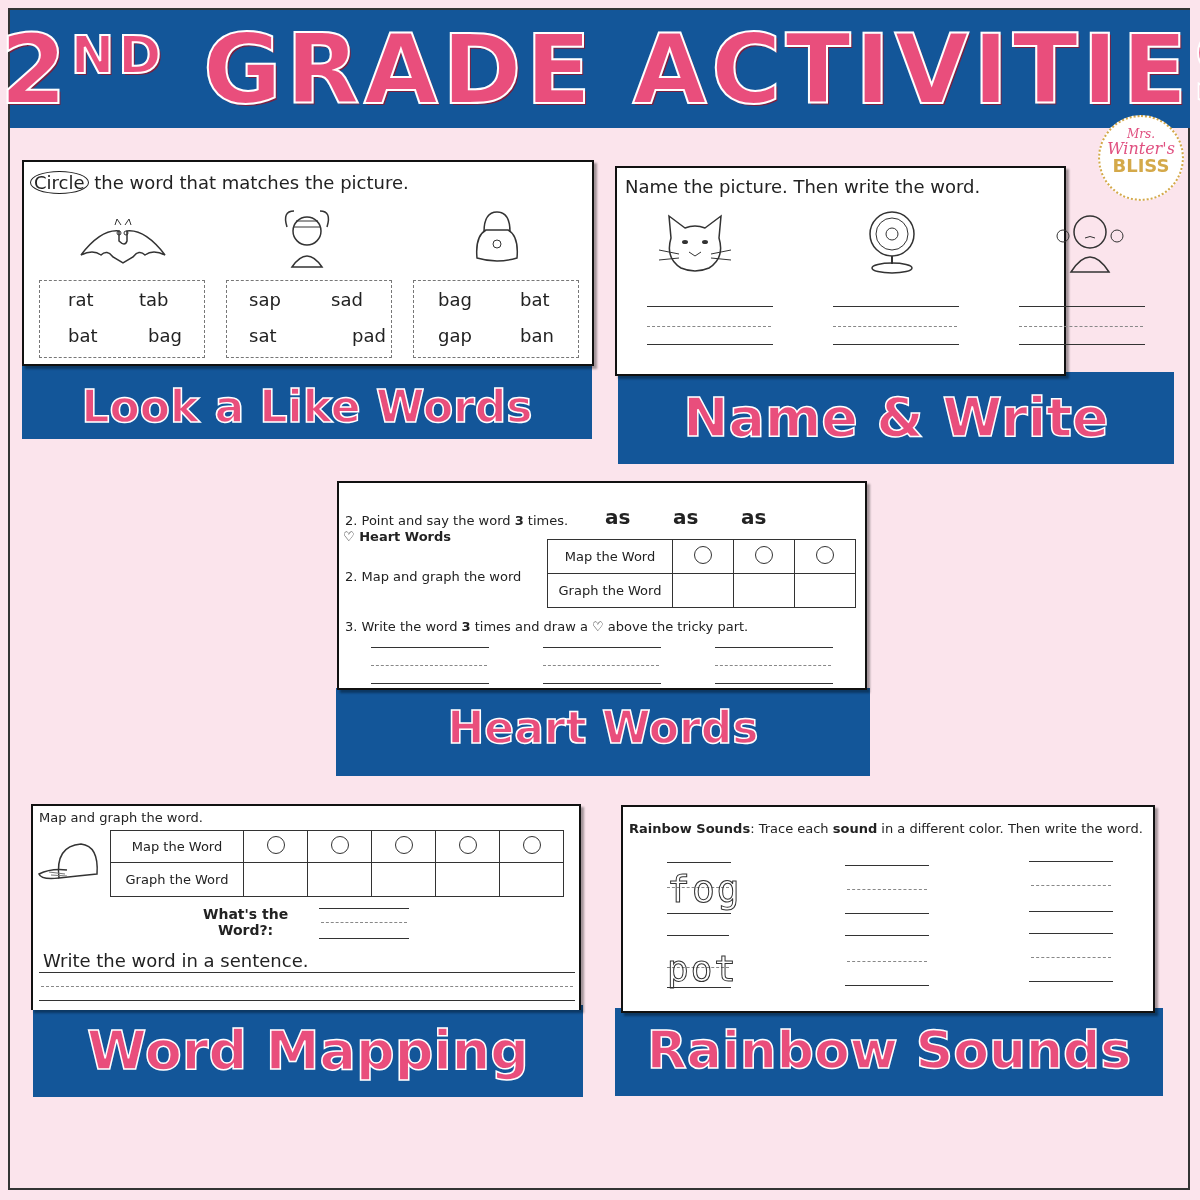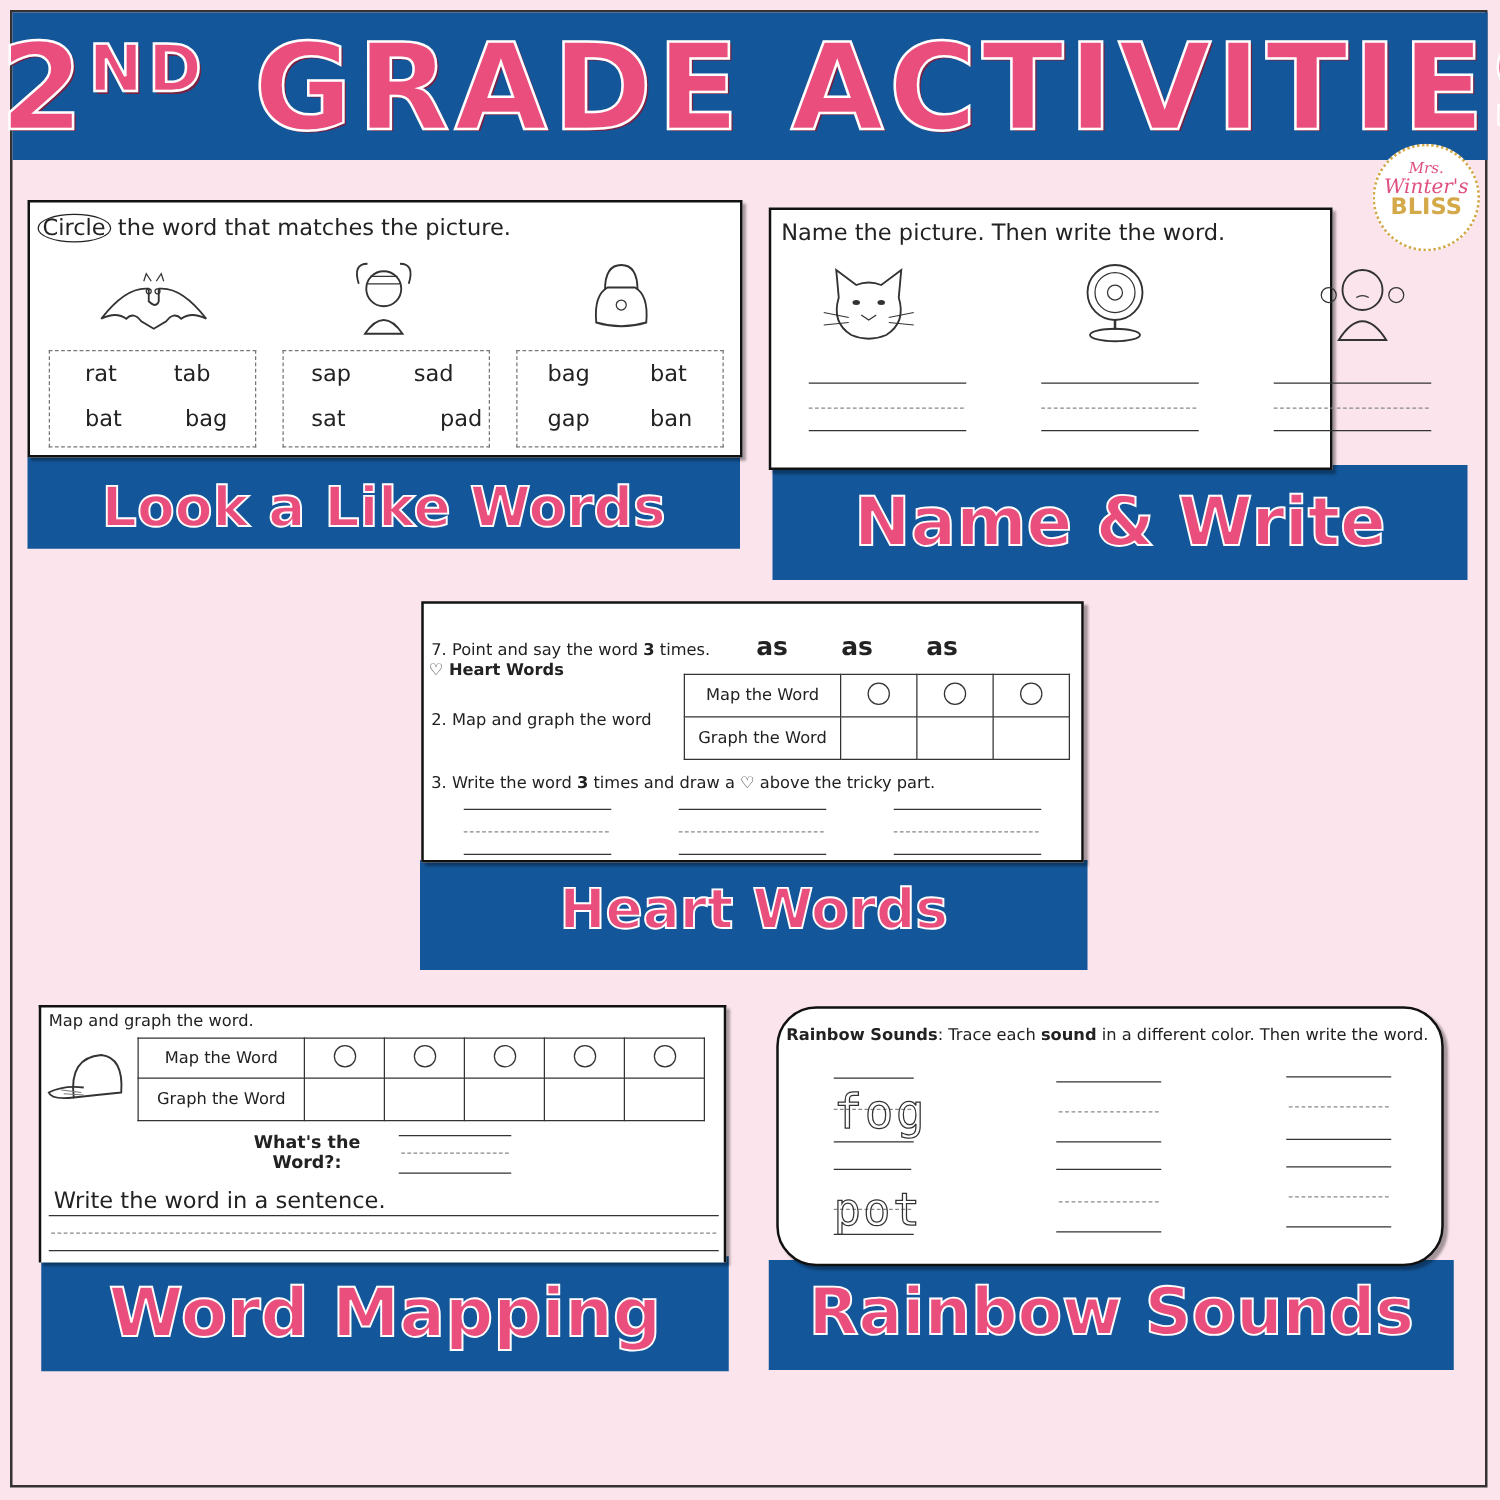--- a/index.html
+++ b/index.html
@@ -126,21 +126,21 @@
     <div class="wl" style="left:402px;top:176px;width:126px;"></div>
   </div>
 </div>
 
 <div class="card">
   <div class="label" style="left:336px;top:688px;width:534px;height:88px;">
     <div class="label-text" style="top:14px;font-size:44px;">Heart Words</div>
   </div>
   <div class="sheet" style="left:337px;top:481px;width:530px;height:209px;">
     <div class="instr" style="left:4px;top:6px;font-weight:bold;font-size:13px;margin-top:40px;"><span>♡</span> <span>Heart Words</span></div>
-    <div class="instr" style="left:6px;top:30px;font-size:13px;"><span>7. Point and say the word</span> <b>3</b> <span>times.</span></div>
+    <div class="instr" style="left:6px;top:30px;font-size:13px;"><span>2. Point and say the word</span> <b>3</b> <span>times.</span></div>
     <div class="big" style="left:266px;top:22px;">as</div>
     <div class="big" style="left:334px;top:22px;">as</div>
     <div class="big" style="left:402px;top:22px;">as</div>
     <div class="instr" style="left:6px;top:86px;font-size:13px;">2. Map and graph the word</div>
     <table class="mg" style="left:208px;top:56px;">
       <tbody>
           <tr style="height:34px;">
             <td style="width:124px;">Map the Word</td>
             <td style="width:60px;"><span class="o"></span></td>
             <td style="width:60px;"><span class="o"></span></td>
@@ -209,21 +209,21 @@
     <div class="wl" style="left:6px;top:166px;width:536px;"></div>
     <div class="wd" style="left:8px;top:180px;width:532px;"></div>
     <div class="wl" style="left:6px;top:194px;width:536px;"></div>
   </div>
 </div>
 
 <div class="card">
   <div class="label" style="left:615px;top:1008px;width:548px;height:88px;">
     <div class="label-text" style="top:12px;font-size:52px;">Rainbow Sounds</div>
   </div>
-  <div class="sheet" style="left:621px;top:805px;width:534px;height:208px;border-radius:32px;">
+  <div class="sheet" style="left:621px;top:805px;width:534px;height:208px;">
     <div class="instr" style="left:6px;top:14px;font-size:13px;"><b>Rainbow Sounds</b><span>: Trace each </span><b>sound</b><span> in a different color. Then write the word.</span></div>
 
     <div class="wl" style="left:44px;top:55px;width:64px;"></div>
     <div class="wd" style="left:44px;top:80px;width:62px;"></div>
     <div class="wl" style="left:44px;top:106px;width:64px;"></div>
     <div class="wl" style="left:44px;top:128px;width:62px;"></div>
     <div style="position:absolute;left:44px;top:62px;font-size:38px;line-height:40px;color:transparent;-webkit-text-stroke:1px #333;letter-spacing:2px;font-family:'DejaVu Sans Mono',monospace;">fog</div>
     <div class="wd" style="left:44px;top:160px;width:62px;"></div>
     <div class="wl" style="left:44px;top:180px;width:64px;"></div>
     <div style="position:absolute;left:44px;top:142px;font-size:36px;line-height:40px;color:transparent;-webkit-text-stroke:1px #333;letter-spacing:2px;font-family:'DejaVu Sans Mono',monospace;">pot</div>

